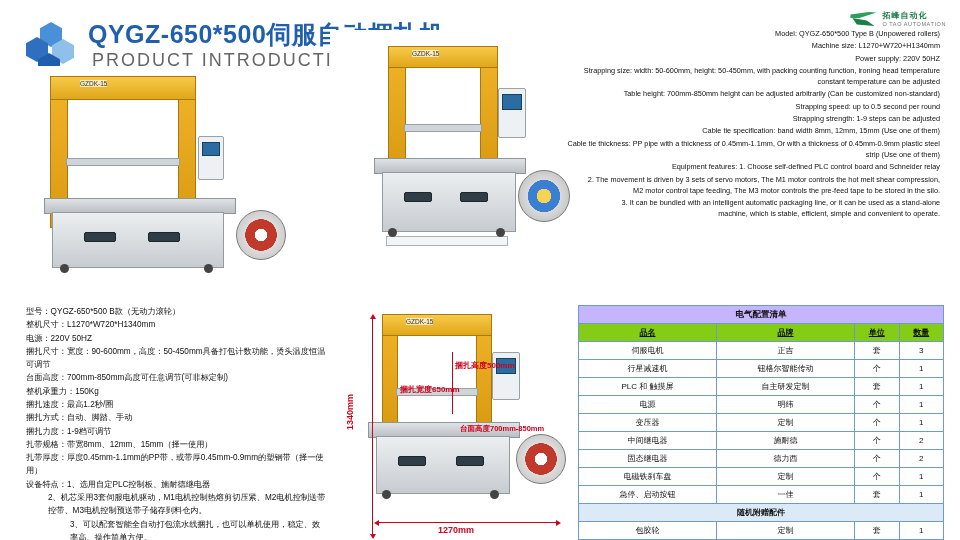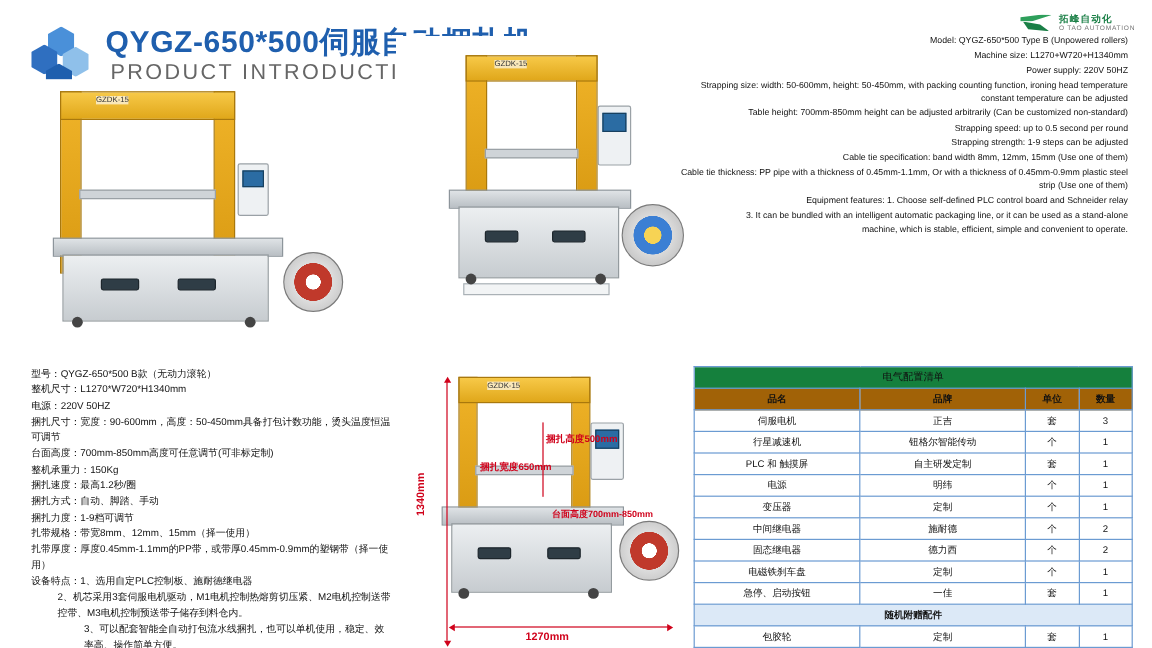--- a/index.html
+++ b/index.html
@@ -75,22 +75,22 @@
   .arrowL,.arrowR,.arrowU,.arrowD{position:absolute;width:0;height:0;}
   .arrowL{border-top:3px solid transparent;border-bottom:3px solid transparent;border-right:5px solid #d0021b;}
   .arrowR{border-top:3px solid transparent;border-bottom:3px solid transparent;border-left:5px solid #d0021b;}
   .arrowU{border-left:3px solid transparent;border-right:3px solid transparent;border-bottom:5px solid #d0021b;}
   .arrowD{border-left:3px solid transparent;border-right:3px solid transparent;border-top:5px solid #d0021b;}
 
   
   .tbl-wrap{position:absolute;left:578px;top:305px;width:366px;}
   table{border-collapse:collapse;width:100%;font-size:8px;}
   th,td{border:1px solid #6b9bd2;text-align:center;padding:2px 1px;height:13px;color:#111;}
-  .t-title{background:#15803d;font-weight:normal;font-size:8.5px;}
-  .t-head td{background:#a16207;font-weight:bold;}
+  .t-title{background:#c4b5fd;font-weight:bold;font-size:8.5px;}
+  .t-head td{background:#84cc16;font-weight:bold;text-decoration:underline;}
   .t-sec td{background:#dce9f7;font-weight:bold;}
 </style>
 </head>
 <body>
 
 <div class="page">
 
   <div class="logo-mark">
     <div class="hex h1"></div>
       <div class="hex h2"></div>
@@ -115,20 +115,21 @@
     <p>Model: QYGZ-650*500   Type B (Unpowered rollers)</p>
     <p>Machine size: L1270+W720+H1340mm</p>
     <p>Power supply: 220V 50HZ</p>
     <p>Strapping size: width: 50-600mm, height: 50-450mm, with packing counting function, ironing head temperature constant temperature can be adjusted</p>
     <p>Table height: 700mm-850mm height can be adjusted arbitrarily (Can be customized non-standard)</p>
     <p>Strapping speed: up to 0.5 second per round</p>
     <p>Strapping strength: 1-9 steps can be adjusted</p>
     <p>Cable tie specification: band width 8mm, 12mm, 15mm (Use one of them)</p>
     <p>Cable tie thickness: PP pipe with a thickness of 0.45mm-1.1mm, Or with a thickness of 0.45mm-0.9mm plastic steel strip (Use one of them)</p>
     <p>Equipment features: 1. Choose self-defined PLC control board and Schneider relay</p>
+    <p class="ind1">2. The movement is driven by 3 sets of servo motors,  The M1 motor controls the hot melt shear compression,  M2 motor control tape feeding,  The M3 motor controls the pre-feed tape to be stored in the silo.</p>
     <p class="ind2">3. It can be bundled with an intelligent automatic packaging line, or it can be used as a stand-alone machine, which is stable, efficient, simple and convenient to operate.</p>
   </div>
 
   <div class="img-box photo1">
     <div class="m">
       <div class="frame-l" style="left:22px;top:10px;width:16px;height:150px;"></div>
       <div class="frame-r" style="left:150px;top:10px;width:16px;height:150px;"></div>
       <div class="frame-t" style="left:22px;top:10px;width:144px;height:22px;"></div>
       <div class="tag" style="left:52px;top:14px;">GZDK-15</div>
       <div class="bar" style="left:38px;top:92px;width:112px;height:6px;"></div>

